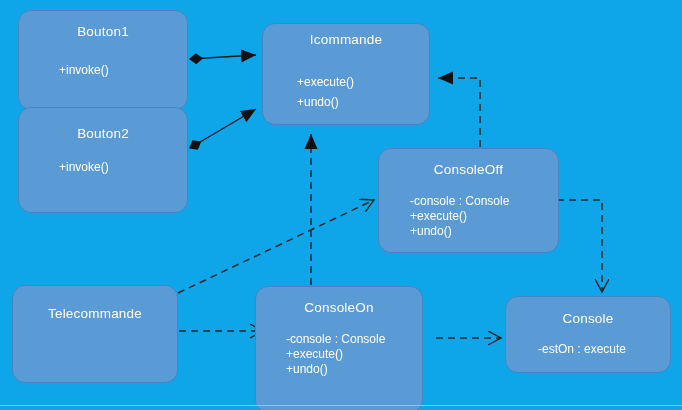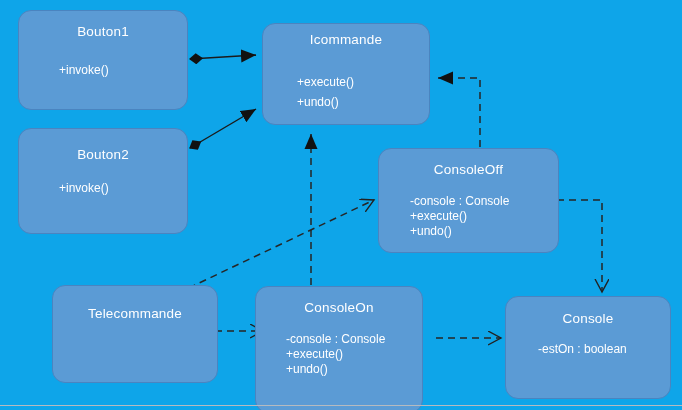--- a/index.html
+++ b/index.html
@@ -40,41 +40,41 @@
     font-size: 12px;
     text-align: left;
   }
   .member { display: block; white-space: nowrap; }
 
   
   .b-bouton1      { left: 18px;  top: 10px;  width: 170px; height: 100px; }
   .b-bouton1 .class-title   { top: 13px; }
   .b-bouton1 .class-members { left: 40px; top: 52px; line-height: 15px; }
 
-  .b-bouton2      { left: 18px;  top: 128px; width: 170px; height: 106px; }
+  .b-bouton2      { left: 18px;  top: 107px; width: 170px; height: 106px; }
   .b-bouton2 .class-title   { top: 18px; }
   .b-bouton2 .class-members { left: 40px; top: 52px; line-height: 15px; }
 
   .b-icommande    { left: 262px; top: 23px;  width: 168px; height: 102px; }
   .b-icommande .class-title   { top: 8px; }
   .b-icommande .class-members { left: 34px; top: 48px; line-height: 20px; }
 
   .b-consoleoff   { left: 378px; top: 148px; width: 181px; height: 105px; }
   .b-consoleoff .class-title   { top: 13px; }
   .b-consoleoff .class-members { left: 31px; top: 45px; line-height: 15px; }
 
   .b-consoleon    { left: 255px; top: 286px; width: 168px; height: 127px; }
   .b-consoleon .class-title   { top: 13px; }
   .b-consoleon .class-members { left: 30px; top: 45px; line-height: 15px; }
 
-  .b-console      { left: 505px; top: 296px; width: 166px; height: 103px; }
+  .b-console      { left: 505px; top: 296px; width: 166px; height: 77px; }
   .b-console .class-title   { top: 14px; }
   .b-console .class-members { left: 32px; top: 45px; line-height: 15px; }
 
-  .b-telecommande { left: 12px;  top: 285px; width: 166px; height: 98px; margin-left: 40px; }
+  .b-telecommande { left: 12px;  top: 285px; width: 166px; height: 98px; }
   .b-telecommande .class-title { top: 20px; }
 
   .bottom-line {
     position: absolute;
     left: 0; top: 405px;
     width: 682px; height: 1px;
     background: #b5bac0;
   }
 </style>
 </head>
@@ -141,21 +141,21 @@
     <div class="class-members">
       <span class="member">-console : Console</span>
       <span class="member">+execute()</span>
       <span class="member">+undo()</span>
     </div>
   </div>
 
   <div class="class-box b-console">
     <div class="class-title">Console</div>
     <div class="class-members">
-      <span class="member">-estOn : boolean</span>
+      <span class="member">-estOn : execute</span>
     </div>
   </div>
 
   <div class="class-box b-telecommande">
     <div class="class-title">Telecommande</div>
   </div>
 
   <div class="bottom-line"></div>
 
 </div>

